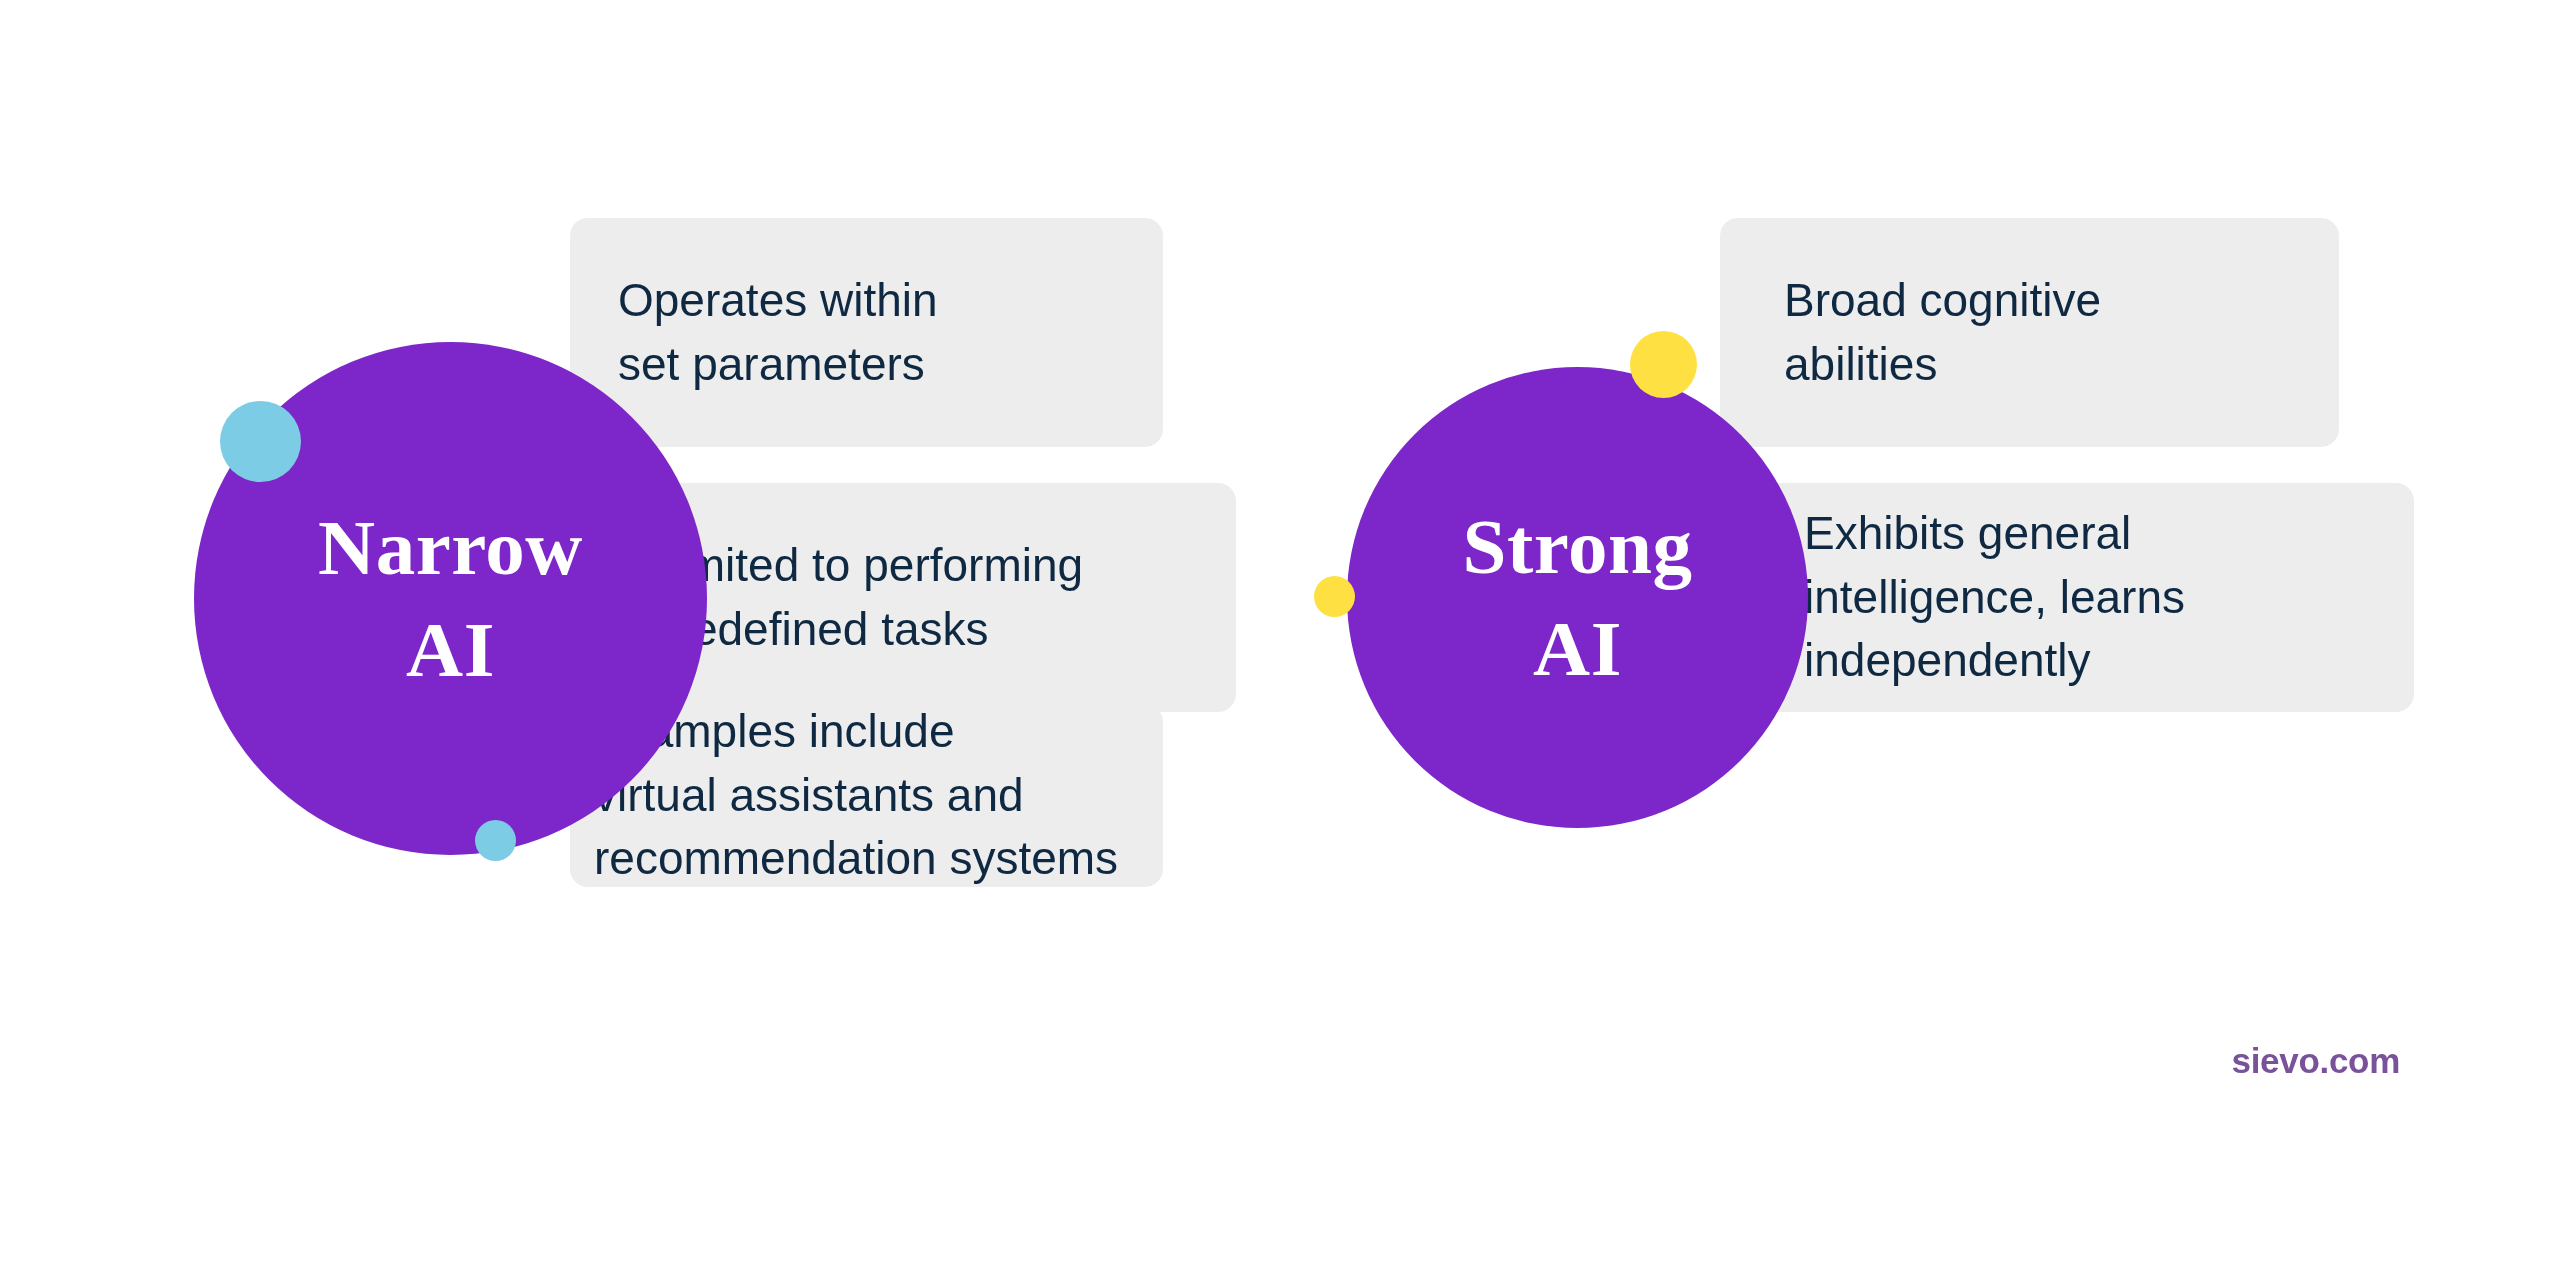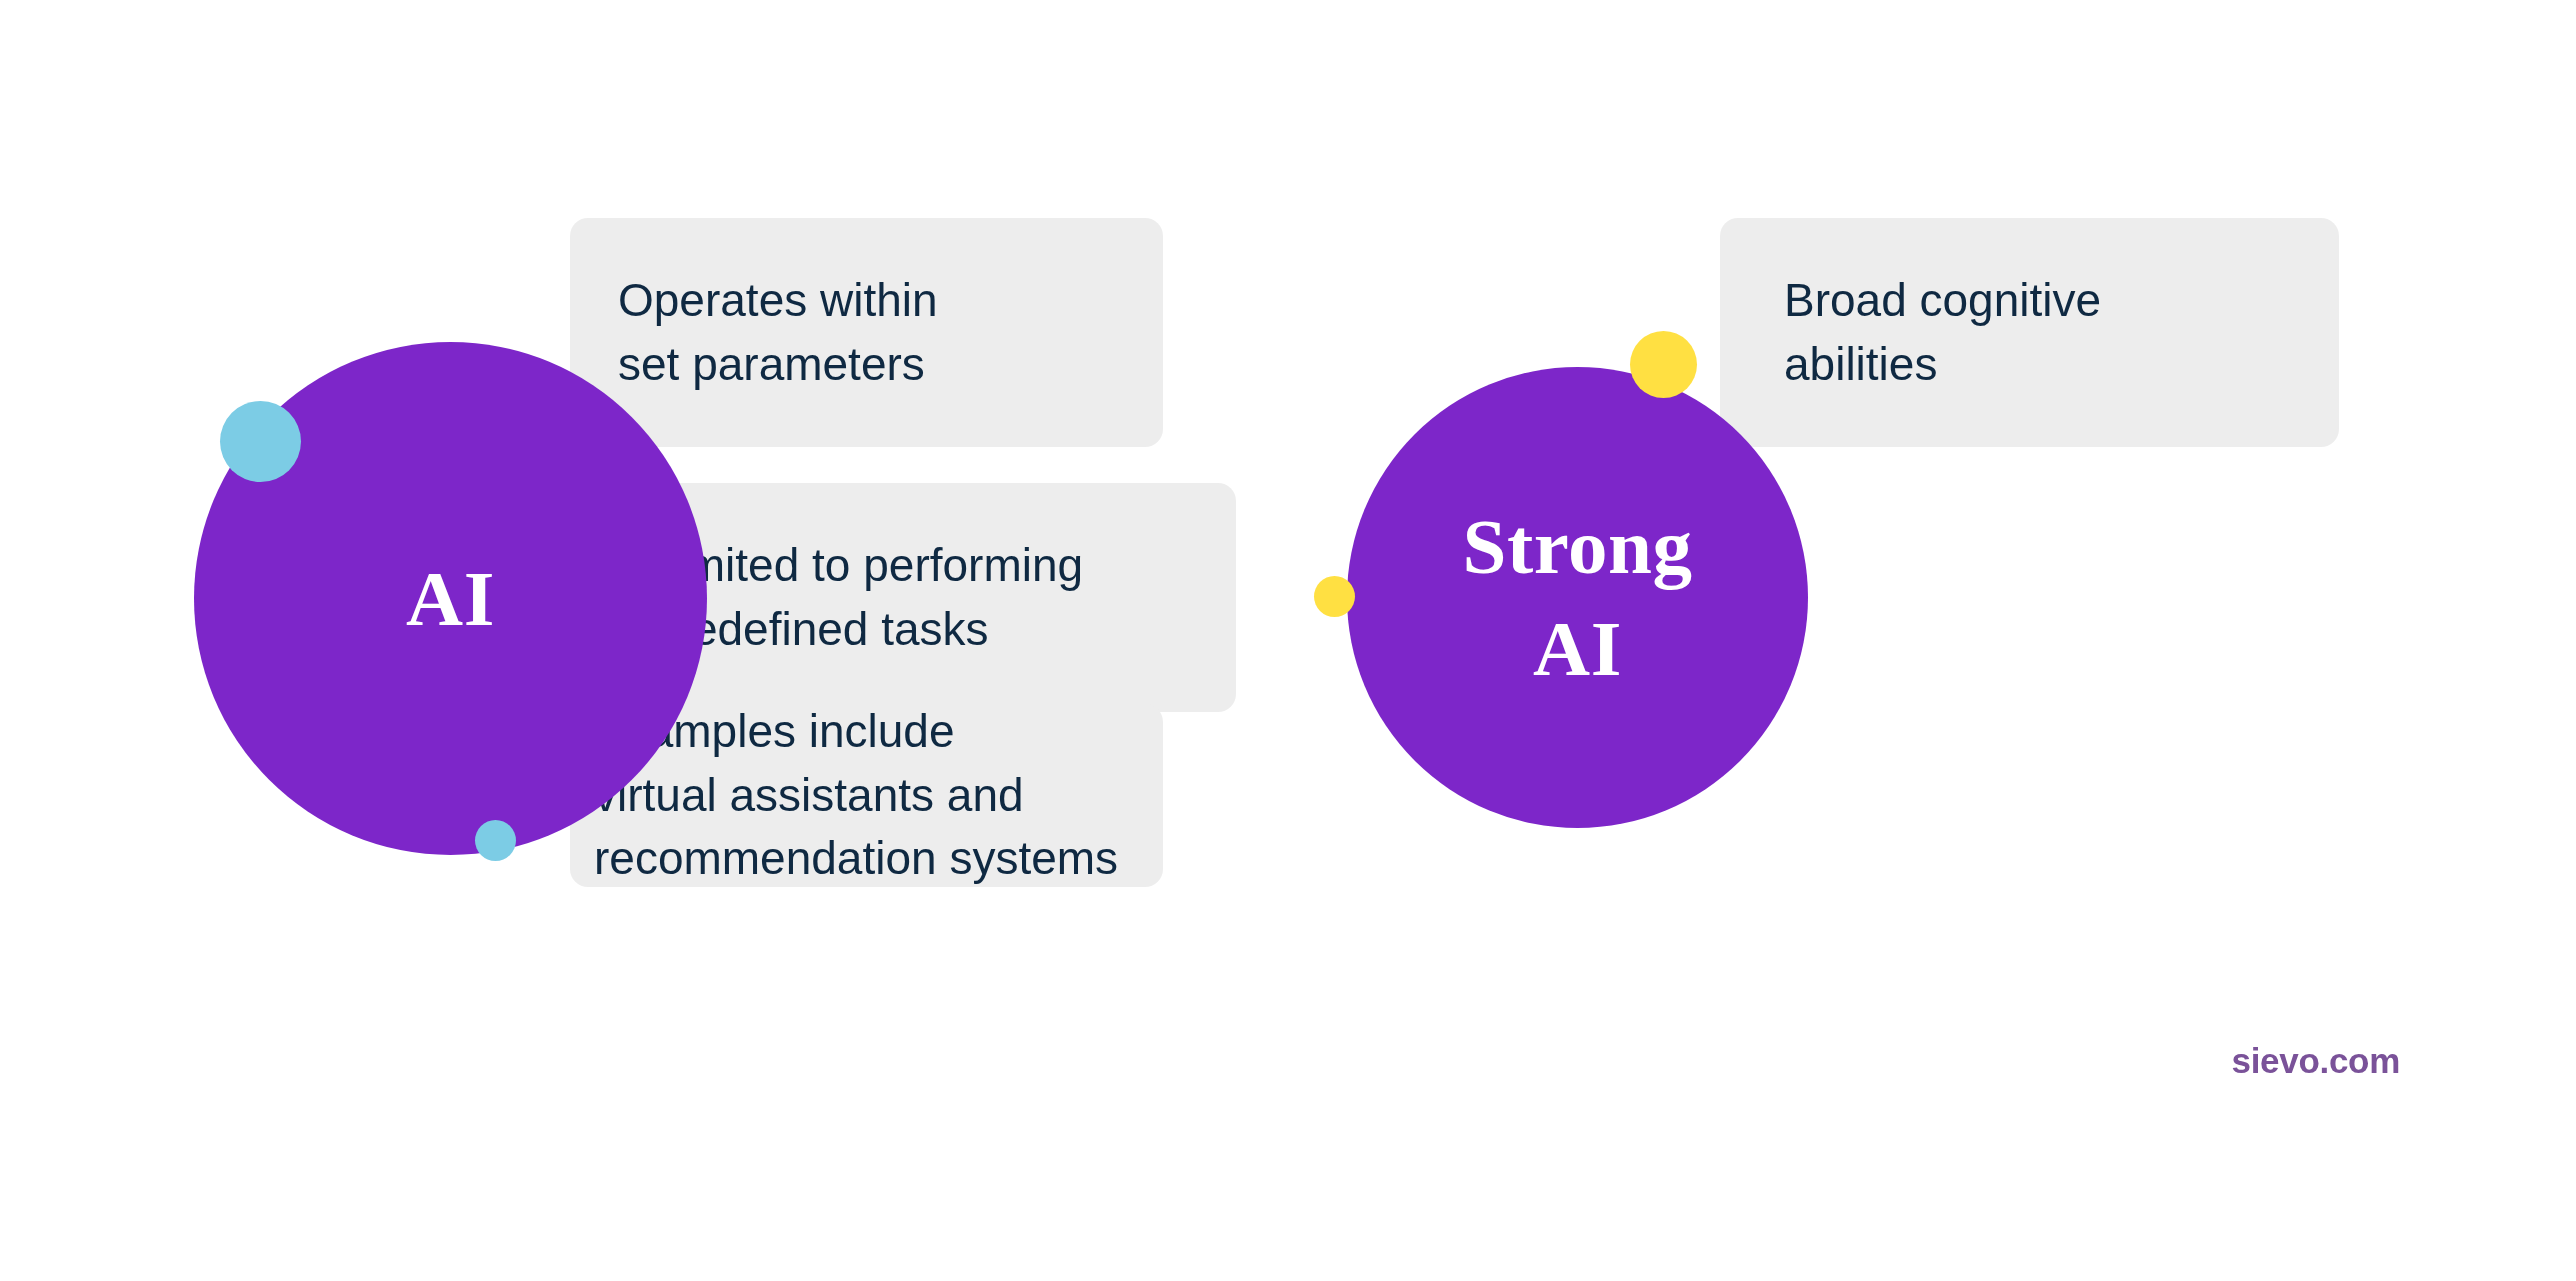--- a/index.html
+++ b/index.html
@@ -64,26 +64,32 @@
   <div class="card" id="card-l3">
     <p>Examples include
 virtual assistants and
 recommendation systems</p>
   </div>
 
   <div class="dot dot-blue" id="dot-blue-large"></div>
   <div class="dot dot-blue" id="dot-blue-small"></div>
 
   <div class="circle" id="circle-narrow">
+    <span>Narrow</span>
     <span>AI</span>
   </div>
 
   <div class="card" id="card-r1">
     <p>Broad cognitive
 abilities</p>
+  </div>
+  <div class="card" id="card-r2">
+    <p>Exhibits general
+intelligence, learns
+independently</p>
   </div>
 
   <div class="dot dot-yellow" id="dot-yellow-large"></div>
   <div class="dot dot-yellow" id="dot-yellow-small"></div>
 
   <div class="circle" id="circle-strong">
     <span>Strong</span>
     <span>AI</span>
   </div>
 

